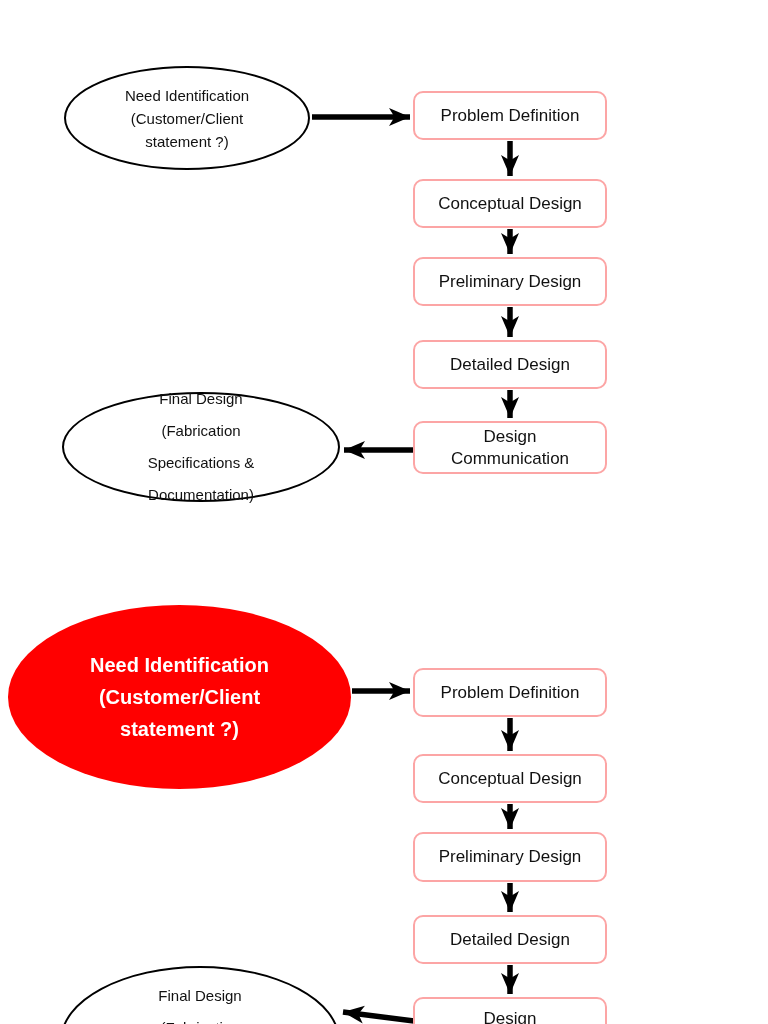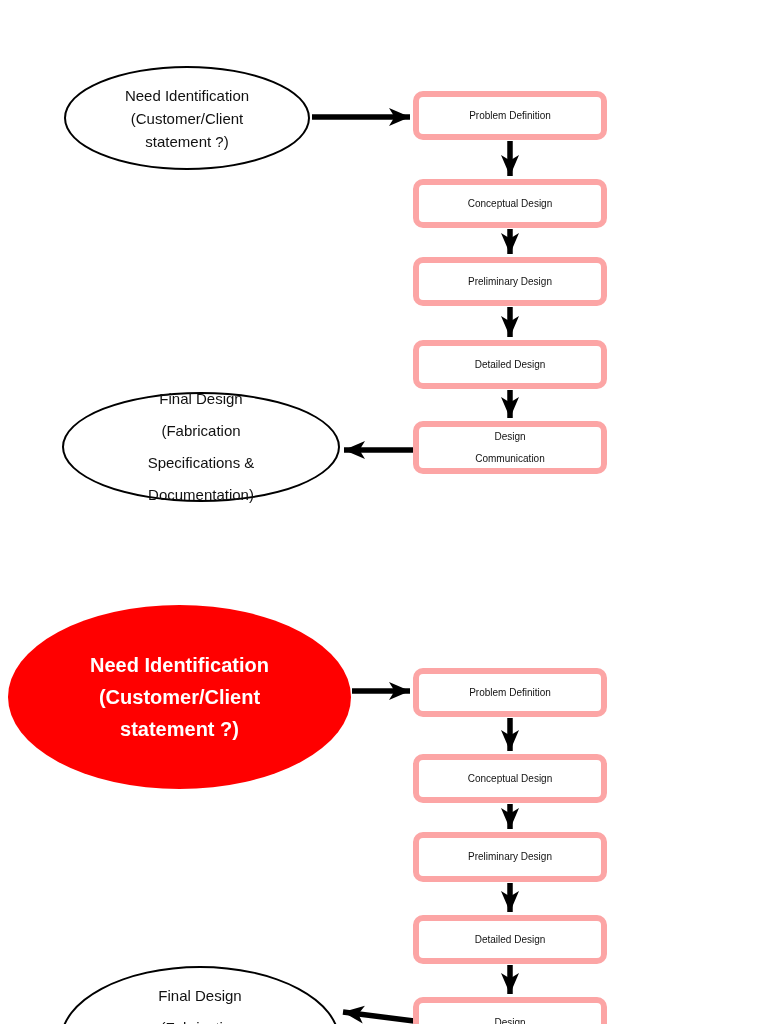--- a/index.html
+++ b/index.html
@@ -26,23 +26,23 @@
     justify-content: center;
     text-align: center;
     white-space: pre-line;
     box-sizing: border-box;
     background: #ffffff;
   }
   .step-box {
     left: 413px;
     width: 194px;
     height: 49px;
-    border: 6px solid #fca5a5;
+    border: 2px solid #fca5a5;
     border-radius: 10px;
-    font-size: 10px;
+    font-size: 17px;
     line-height: 22px;
   }
   .ellipse {
     border: 2px solid #000000;
     border-radius: 50%;
     font-size: 15px;
     line-height: 23px;
   }
   .ellipse-small { line-height: 32px; }
   #d1-need      { left: 64px;  top: 66px;  width: 246px; height: 104px; }

